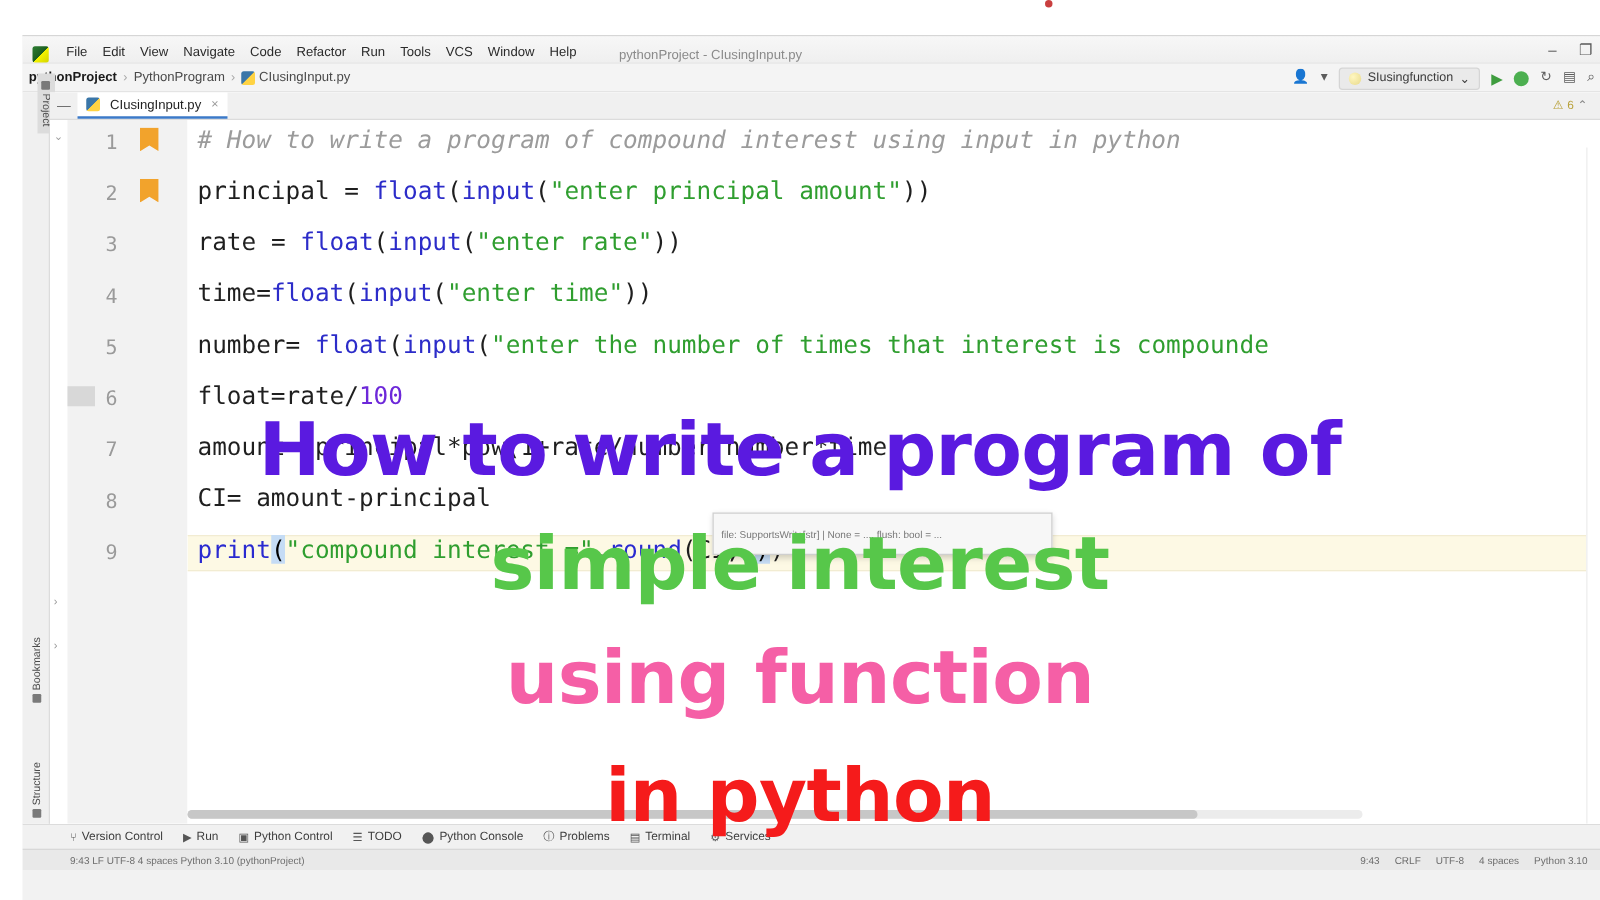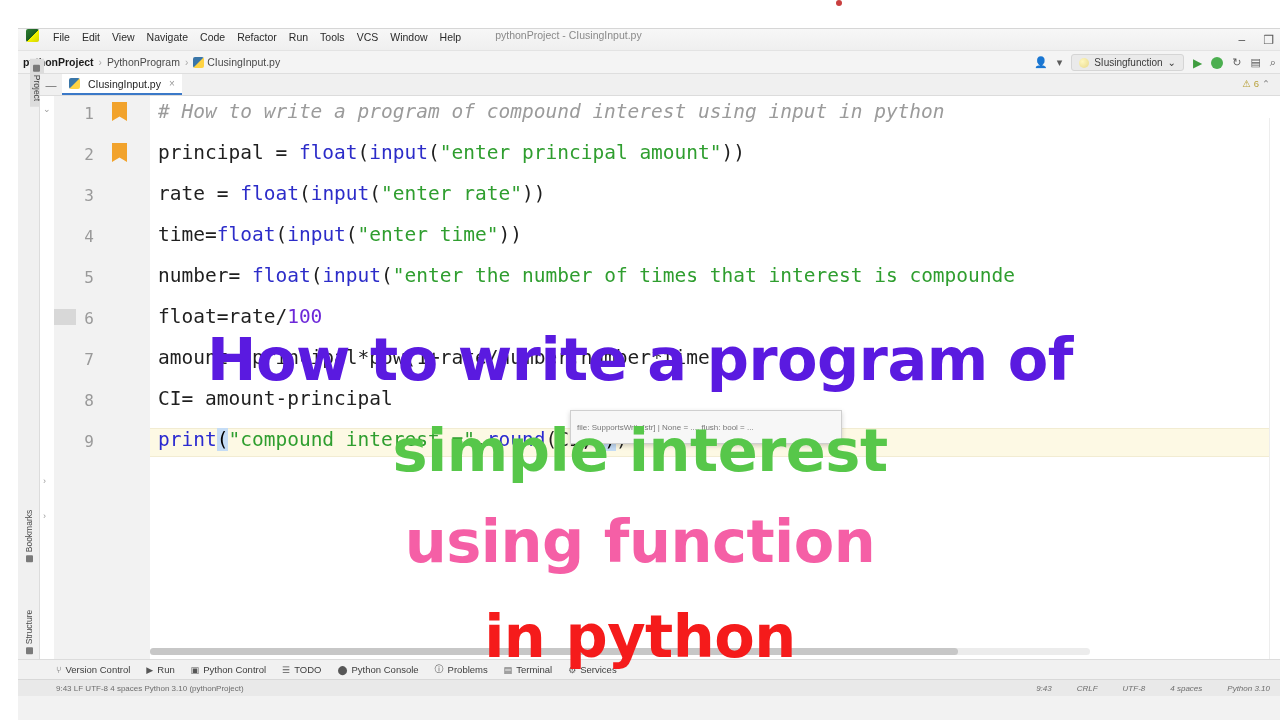--- a/index.html
+++ b/index.html
@@ -23,21 +23,21 @@
     background: #f2f2f2;
     border-top: 1px solid #d6d6d6;
     overflow: hidden;
   }
 
   
   .menubar {
     position: relative;
     height: 22px;
     background: linear-gradient(#f7f7f7, #efefef);
-    display: flex; align-items: flex-start;
+    display: flex; align-items: flex-end;
     padding-left: 4px;
     border-bottom: 1px solid #e3e3e3;
   }
   .app-logo {
     width: 13px; height: 13px; margin: 0 8px 0 4px;
     background: linear-gradient(135deg, #2d7d32 0%, #1b5e20 50%, #f5f500 50%, #d4d400 100%);
     border-radius: 2px;
     flex: none;
   }
   .menu-item {
@@ -267,21 +267,21 @@
     background: #e9e9e9;
     border-top: 1px solid #d8d8d8;
     display: flex; align-items: center;
     padding: 0 10px 0 38px;
     position: relative;
   }
   .status-left { font-size: 8px; color: #6d6d6d; white-space: nowrap; text-align: center; }
   .status-right {
     position: absolute; right: 10px;
     font-size: 8px; color: #6d6d6d; white-space: nowrap;
-    display: flex; gap: 25px; font-style: italic;
+    display: flex; gap: 12px;
   }
 
   
   .overlay {
     position: absolute; left: 0; top: 0;
     width: 1280px; height: 720px;
     pointer-events: none;
     z-index: 50;
   }
   .ov-line {

